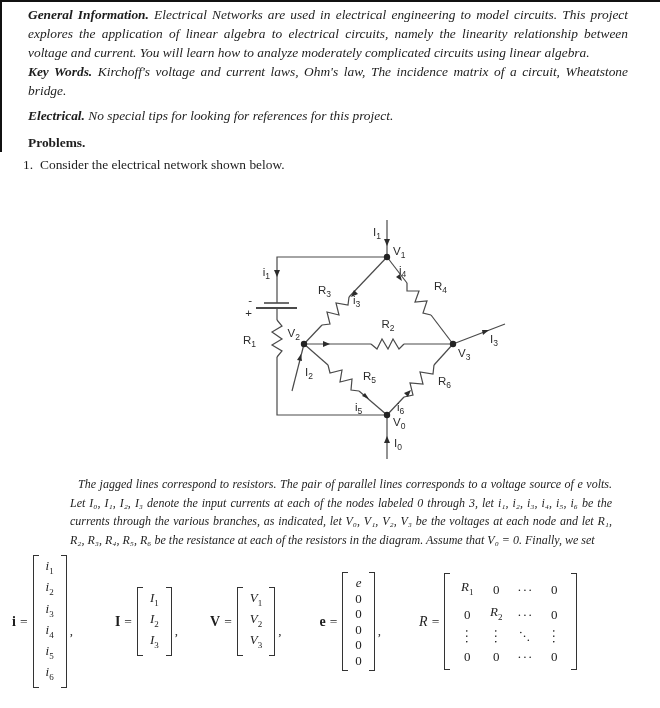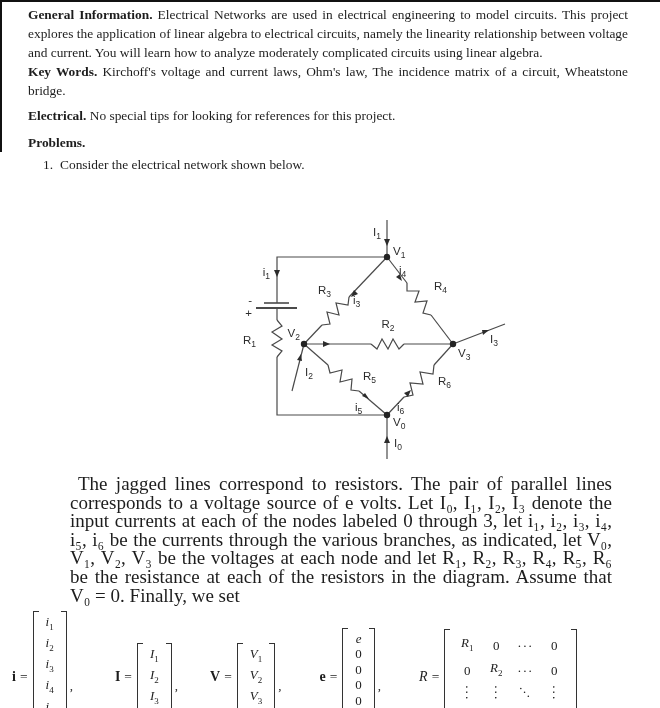--- a/index.html
+++ b/index.html
@@ -1,30 +1,30 @@
 <!DOCTYPE html>
 <html><head>
 <meta charset="utf-8">
 <style>
   html,body{margin:0;padding:0;background:#e8e8e8;}
   #page{position:relative;width:660px;height:708px;background:#ffffff;overflow:hidden;
         font-family:"Liberation Serif","DejaVu Serif",serif;color:#1d1d1d;}
   .edge-top{position:absolute;left:0;top:0;width:660px;height:2px;background:#111;}
   .edge-left{position:absolute;left:0;top:0;width:2px;height:152px;background:#111;}
-  p{margin:0 32px 0 28px;font-size:13.4px;line-height:19px;text-align:justify;}
+  p{margin:0 32px 0 28px;font-size:13.4px;line-height:19px;text-align:justify;font-style:italic;}
   .p1{padding-top:5px;}
   .gap8{margin-top:0;} .gap6{margin-top:6px;}
   b.head{font-weight:bold;}
   h3.problems{margin:8px 32px 0 28px;font-size:13.4px;line-height:19px;font-weight:bold;}
-  .list-item{margin:3px 32px 0 43px;font-size:13.4px;line-height:19px;}
+  .list-item{margin:3px 32px 0 23px;font-size:13.4px;line-height:19px;}
   .list-item .num{margin-right:7px;}
   .figure-wrap{margin-left:238px;margin-top:41px;width:276px;height:250px;}
   svg text{font-family:"Liberation Sans","DejaVu Sans",sans-serif;font-size:11.5px;fill:#2c2c2c;}
   svg .ss{font-size:8.5px;}
-  .after-fig{margin:10px 48px 0 70px;text-indent:8px;font-size:19px;line-height:18.6px;text-align:justify;}
+  .after-fig{margin:10px 48px 0 70px;text-indent:8px;font-size:12px;line-height:18.6px;text-align:justify;}
   
   .mrow{display:flex;align-items:center;margin-left:12px;margin-top:6px;}
   .mgroup{display:inline-flex;align-items:center;}
   .g2{margin-left:42px}.g3{margin-left:32px}.g4{margin-left:38px}.g5{margin-left:38px}
   .mlabel{font-weight:bold;font-size:14px;}
   .mlabel.it{font-weight:normal;font-style:italic;}
   .meq{margin:0 5px 0 4px;font-size:13.5px;}
   .br{align-self:stretch;width:5px;border:1.4px solid #333;}
   .br.l{border-right:none;} .br.r{border-left:none;}
   .vcol{display:flex;flex-direction:column;justify-content:center;padding:3px 7px;}

